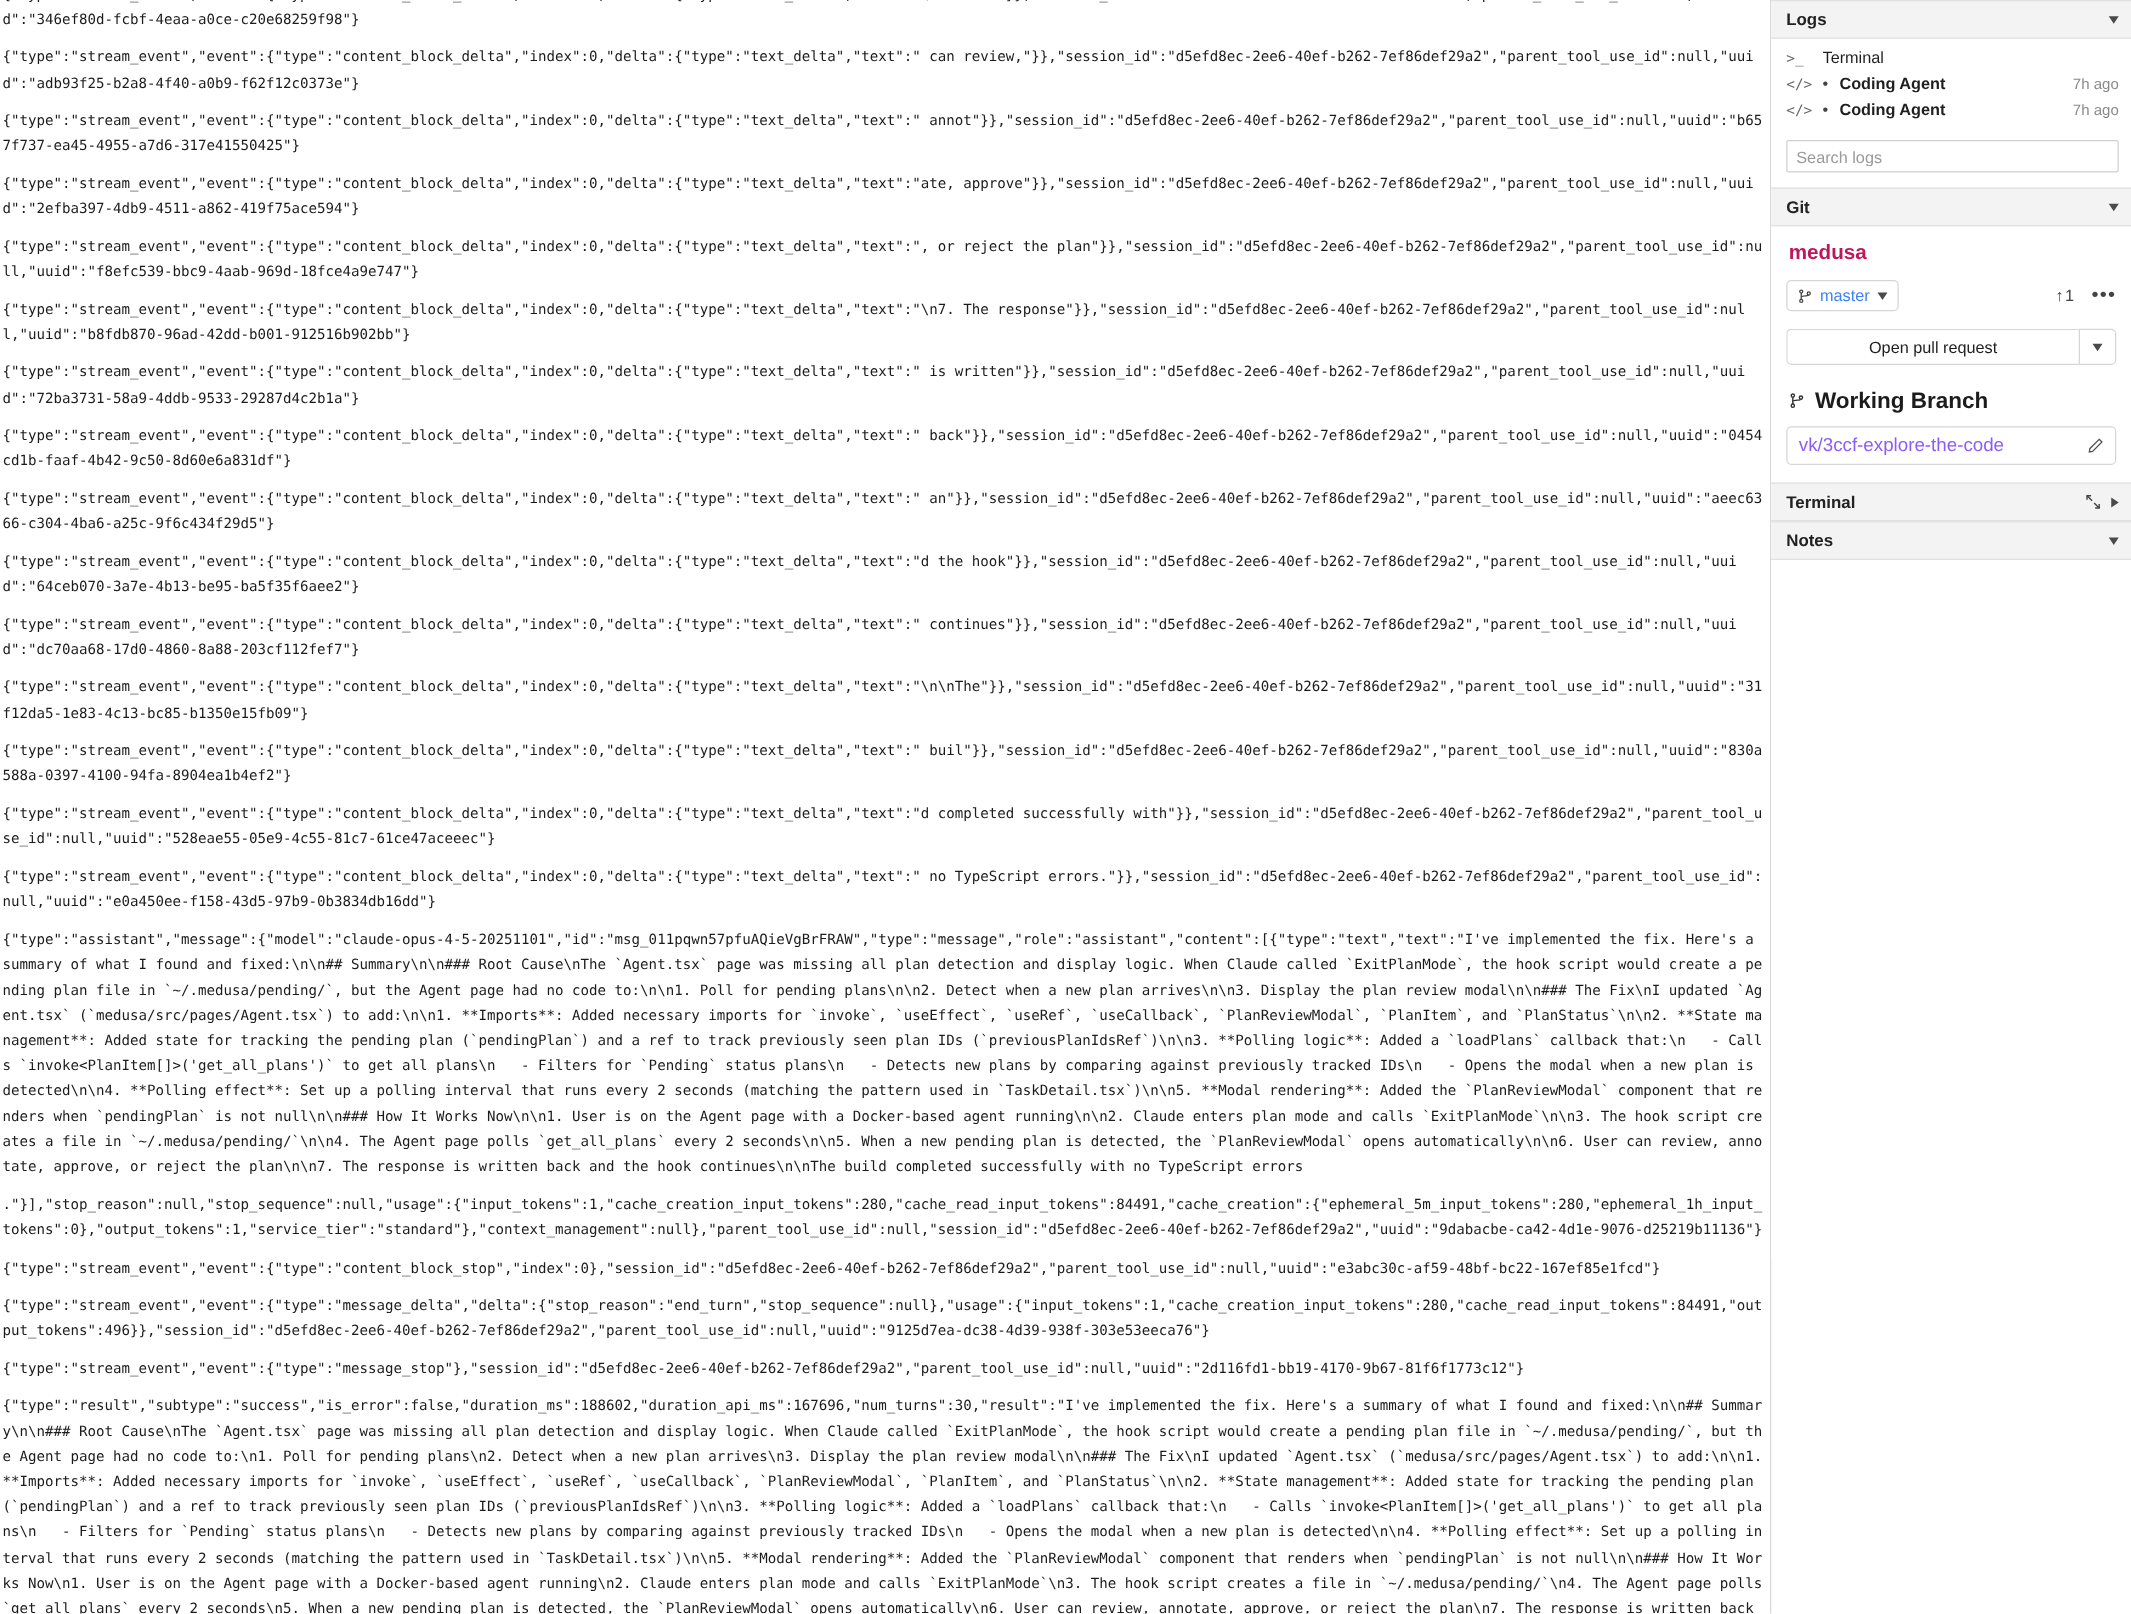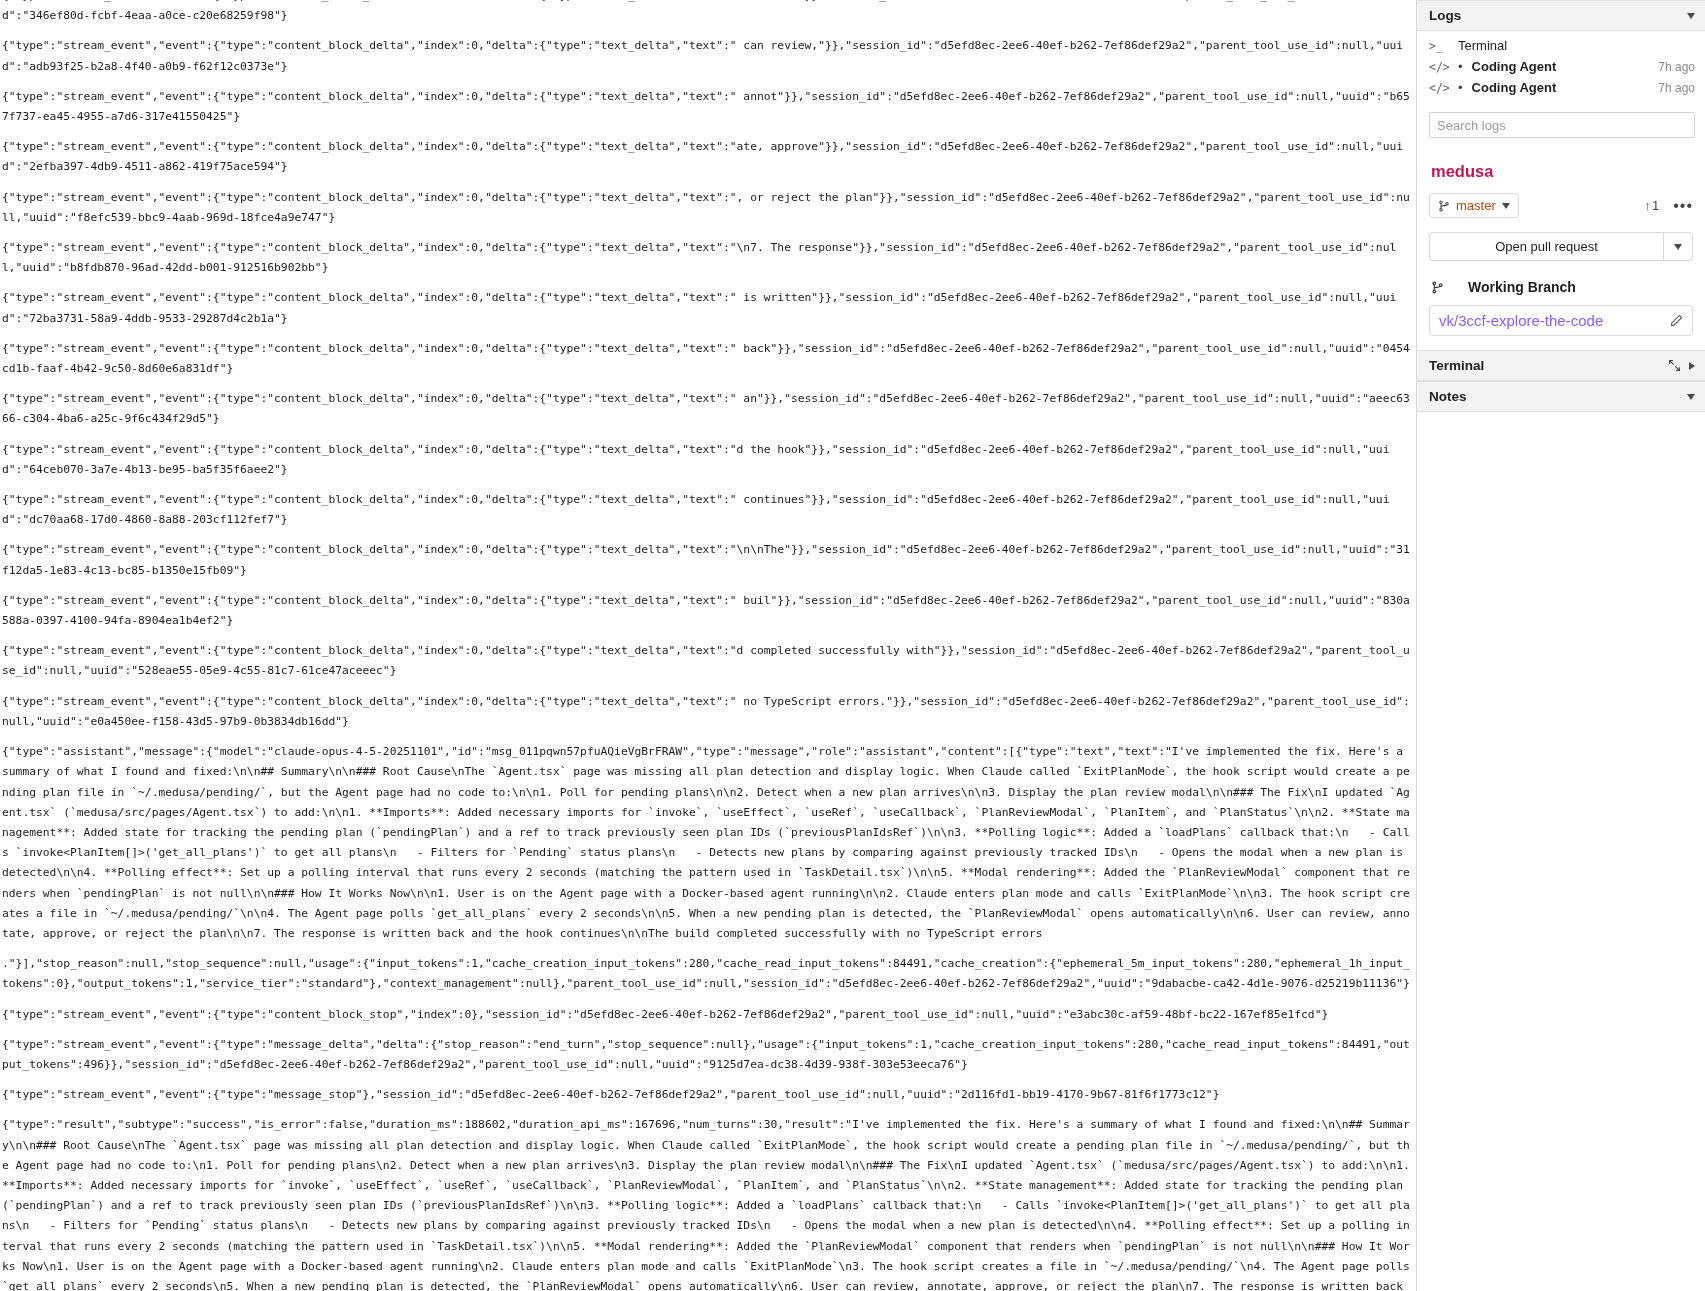--- a/index.html
+++ b/index.html
@@ -158,21 +158,21 @@
   }
   .branch-chip {
     display: inline-flex;
     align-items: center;
     gap: 6px;
     border: 1px solid #d6d6d6;
     border-radius: 4px;
     background: #fff;
     padding: 4px 8px;
     font-size: 13px;
-    color: #c2410c;
+    color: #3b82f6;
     cursor: pointer;
   }
   .branch-right {
     display: flex;
     align-items: center;
     gap: 14px;
     color: #444;
     font-size: 13px;
   }
   .ahead {
@@ -205,22 +205,22 @@
     background: #fff;
     display: flex;
     align-items: center;
     justify-content: center;
     cursor: pointer;
   }
 
   .wb-title {
     display: flex;
     align-items: center;
-    gap: 24px;
-    font-size: 14px;
+    gap: 8px;
+    font-size: 18px;
     font-weight: bold;
     color: #1c1c1c;
     margin: 4px 0 10px 2px;
   }
   .wb-field {
     display: flex;
     align-items: center;
     justify-content: space-between;
     border: 1px solid #d6d6d6;
     border-radius: 4px;
@@ -298,20 +298,26 @@
         <span class="dot">•</span>
         <span class="label bold">Coding Agent</span>
         <span class="time">7h ago</span>
       </div>
     </div>
 
     <div class="search-wrap">
       <input class="search-input" type="text" placeholder="Search logs" style="">
     </div>
 
+    <div class="section-head">
+      <span>Git</span>
+      <span class="head-right">
+        <span class="caret"></span>
+      </span>
+    </div>
 
     <div class="git-body">
       <div class="repo-name">medusa</div>
 
       <div class="branch-row">
         <div class="branch-chip">
           <span>
             <svg class="icon-svg" width="12" height="12" viewBox="0 0 16 16" fill="none" stroke="#444" stroke-width="1.4">
               <circle cx="4" cy="3" r="1.6"></circle>
                 <circle cx="4" cy="13" r="1.6"></circle>

